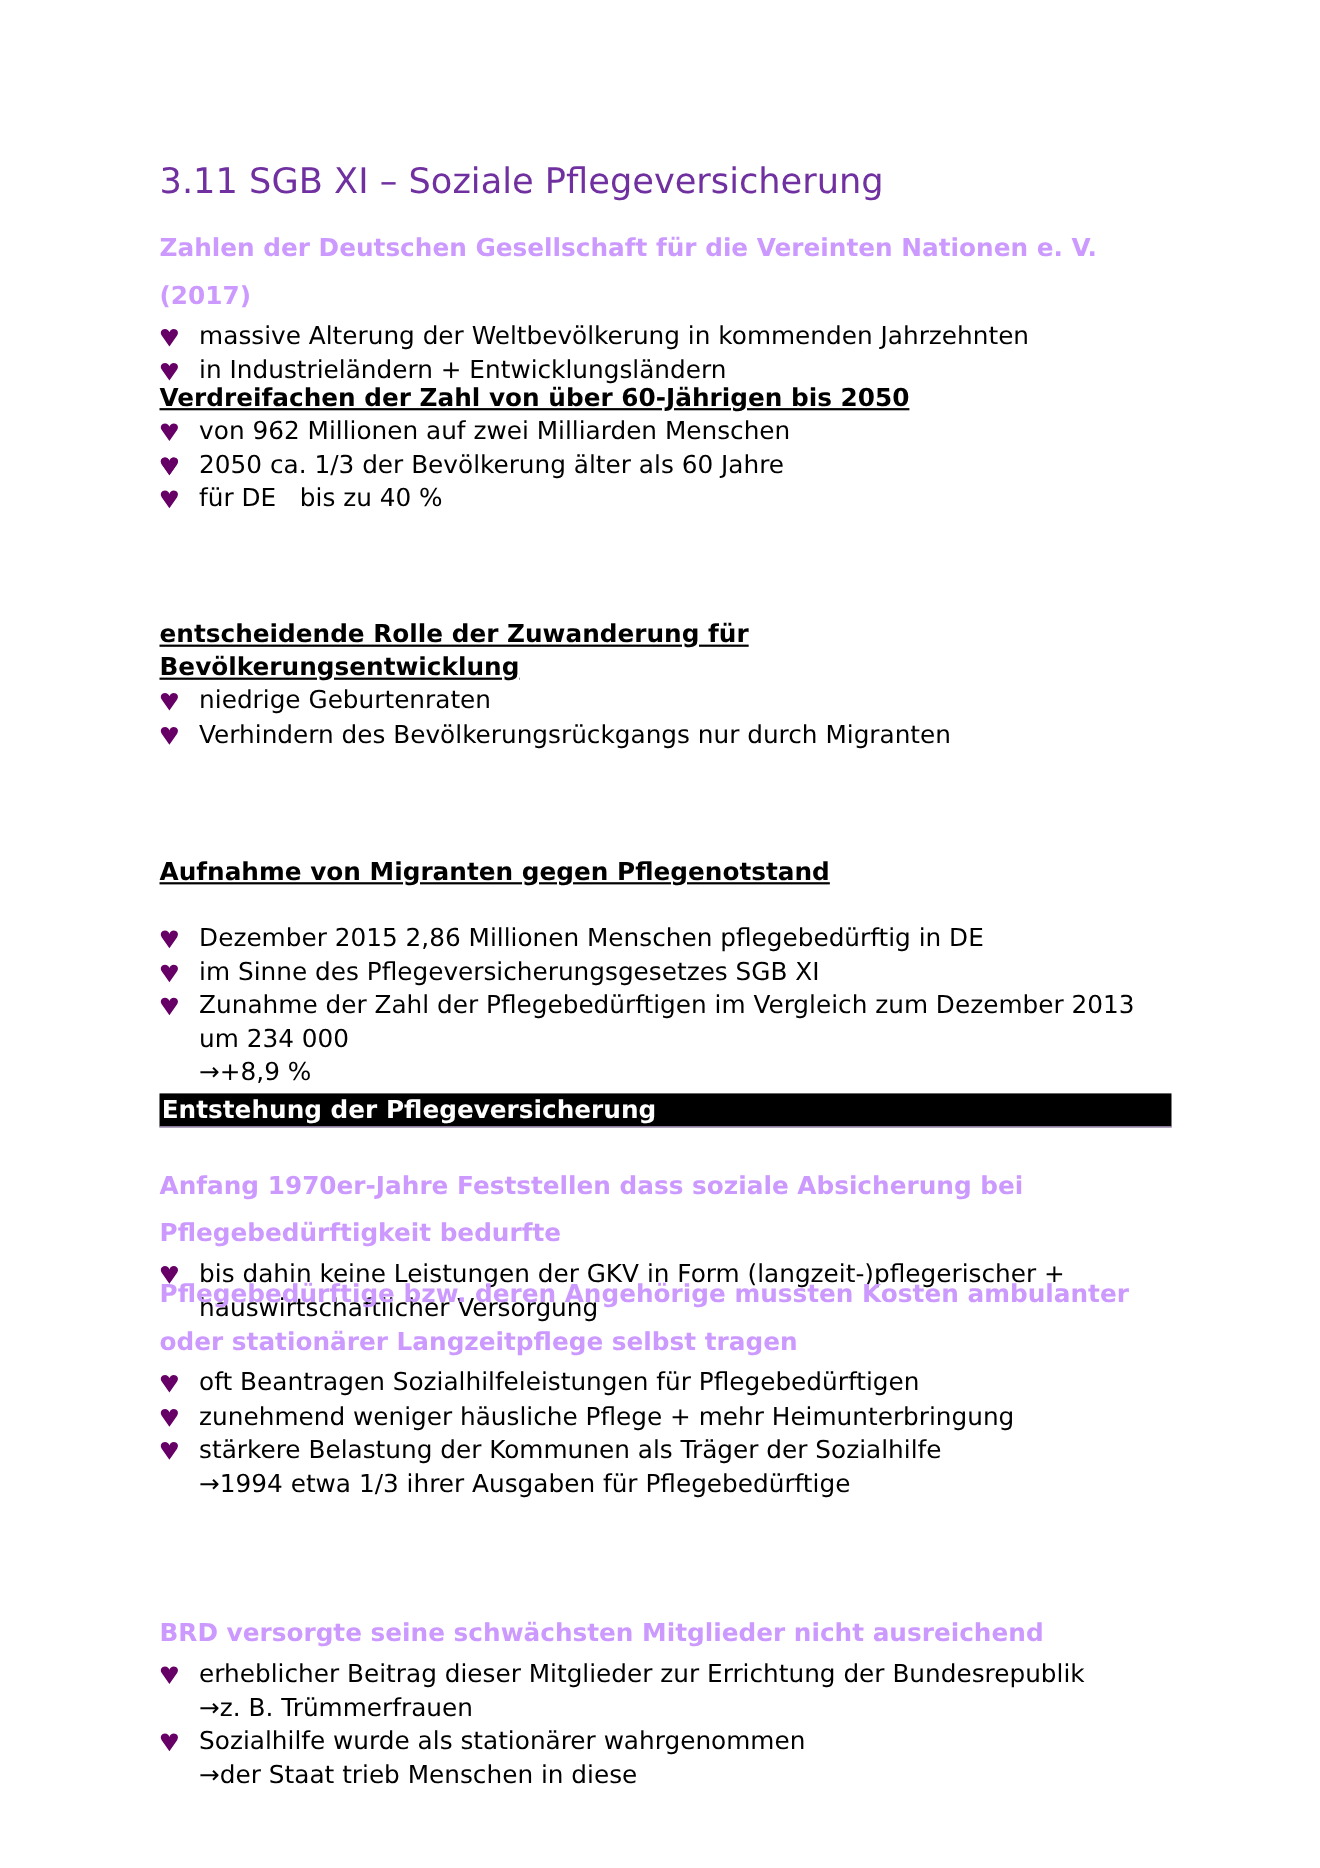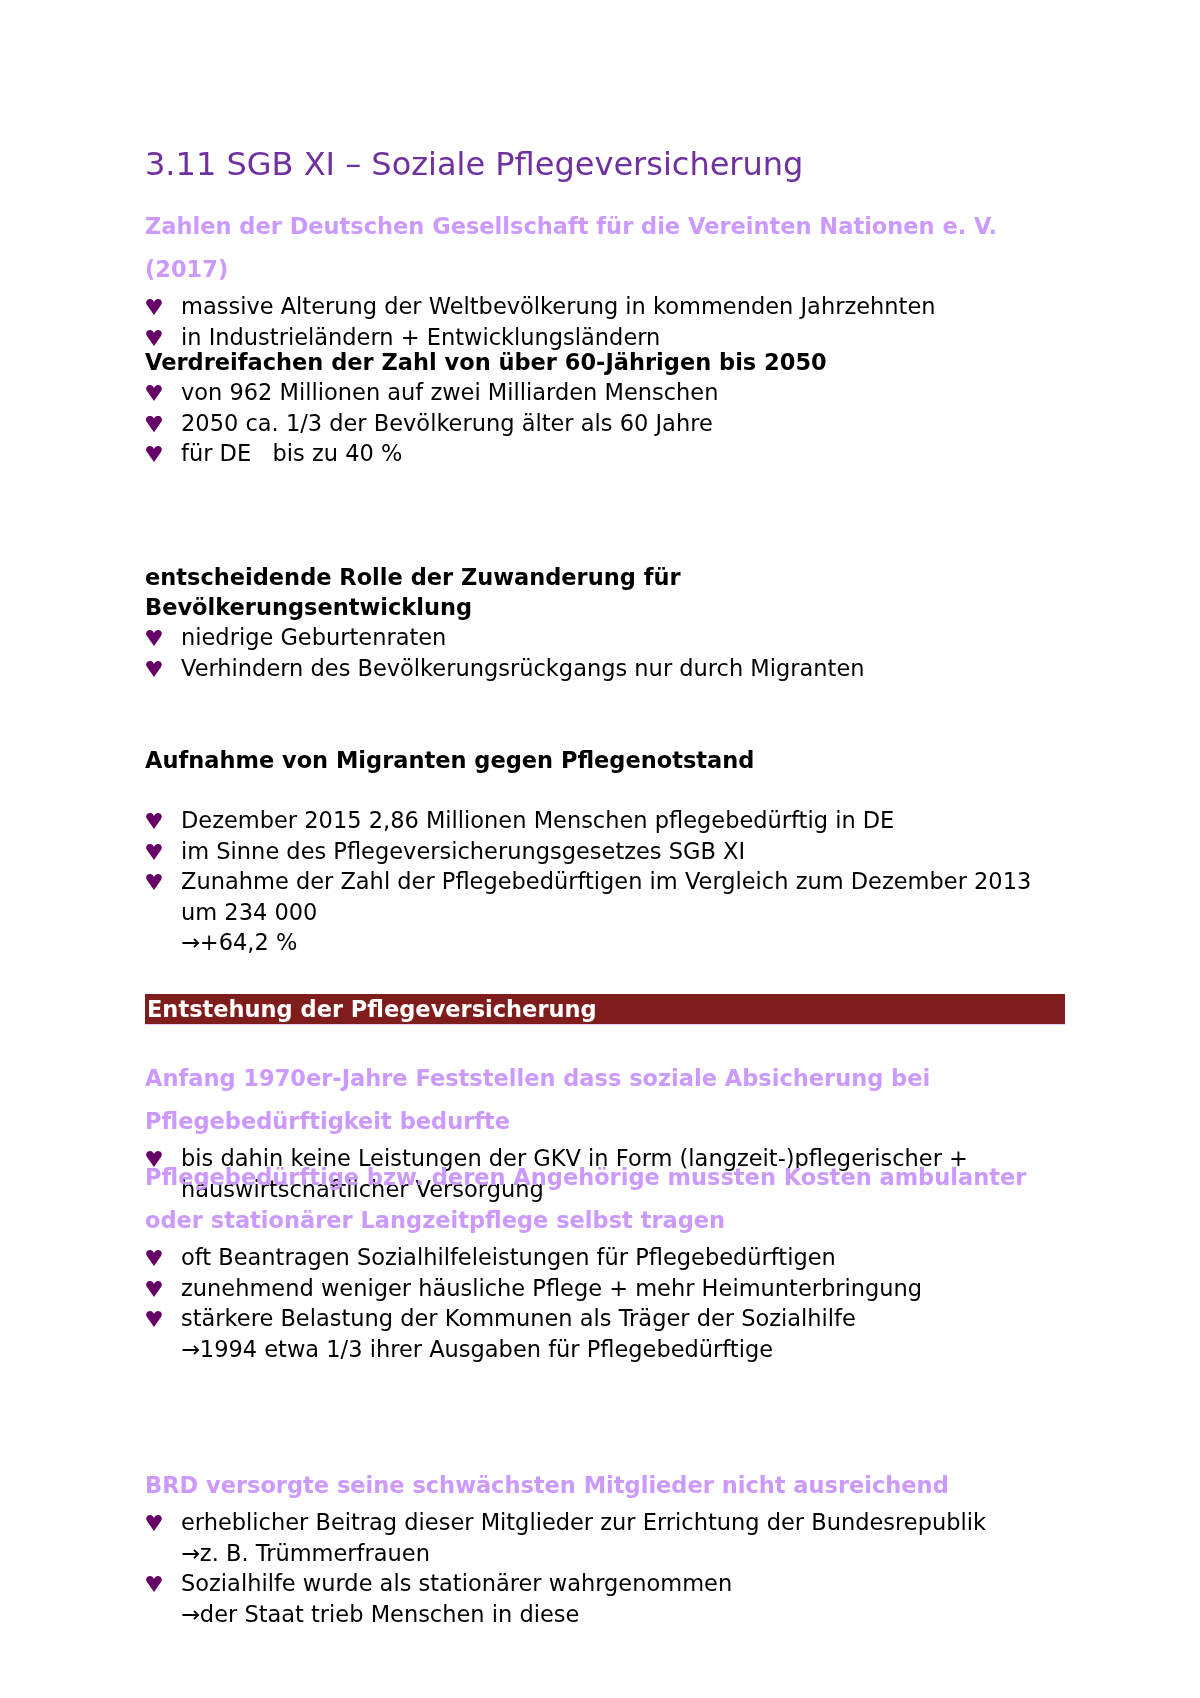--- a/index.html
+++ b/index.html
@@ -3,22 +3,22 @@
   <meta charset="utf-8">
   <style>
     html, body { margin: 0; padding: 0; background: #ffffff; }
     body { width: 1200px; height: 1698px; position: relative; overflow: hidden;
            font-family: "DejaVu Sans", sans-serif; color: #000; }
     .page { position: absolute; left: 145px; top: 0; width: 920px; }
     .title { position: absolute; top: 140px; left: 0; font-size: 32px; color: #7030a0;
              white-space: nowrap; line-height: 48px; }
     .block { position: absolute; left: 0; width: 920px; }
     .h-lilac { color: #cc99ff; font-weight: bold; font-size: 22.5px; line-height: 43px; }
-    .h-black { color: #000; font-weight: bold; font-size: 22.5px; line-height: 30px; }
-    .bar { background: #7f1d1d; color: #ffffff; font-weight: bold; font-size: 22.5px;
+    .h-black { color: #000; font-weight: bold; font-size: 22.5px; line-height: 30px; text-decoration: underline; }
+    .bar { background: #000000; color: #ffffff; font-weight: bold; font-size: 22.5px;
            line-height: 30px; height: 31px; width: 920px; padding-left: 2px; box-sizing: border-box;
            border-bottom: 1px solid #e6ccff; }
     ul { list-style: none; margin: 0; padding: 0; }
     li { position: relative; padding-left: 36px; font-size: 22.5px; line-height: 30.5px; }
     .bullet { position: absolute; left: 0; top: 7px; width: 18px; height: 18px; }
     .sub { display: block; }
   </style>
 </head>
 <body>
 
@@ -61,32 +61,32 @@
     <ul>
       <li><svg class="bullet" viewBox="0 0 18 18">
             <path d="M9 17 L2 7 C0 4 2 1 5 1 C7 1 8.5 2.5 9 4 C9.5 2.5 11 1 13 1 C16 1 18 4 16 7 Z" fill="#660066"></path>
           </svg><span>niedrige Geburtenraten</span></li>
       <li><svg class="bullet" viewBox="0 0 18 18">
             <path d="M9 17 L2 7 C0 4 2 1 5 1 C7 1 8.5 2.5 9 4 C9.5 2.5 11 1 13 1 C16 1 18 4 16 7 Z" fill="#660066"></path>
           </svg><span>Verhindern des Bevölkerungsrückgangs nur durch Migranten</span></li>
     </ul>
   </div>
 
-  <div class="block" style="top:745px;">
+  <div class="block" style="top:778px;">
     <div class="h-black">Aufnahme von Migranten gegen Pflegenotstand</div>
     <ul style="margin-top:30px;">
       <li><svg class="bullet" viewBox="0 0 18 18">
             <path d="M9 17 L2 7 C0 4 2 1 5 1 C7 1 8.5 2.5 9 4 C9.5 2.5 11 1 13 1 C16 1 18 4 16 7 Z" fill="#660066"></path>
           </svg><span>Dezember 2015 2,86 Millionen Menschen pflegebedürftig in DE</span></li>
       <li><svg class="bullet" viewBox="0 0 18 18">
             <path d="M9 17 L2 7 C0 4 2 1 5 1 C7 1 8.5 2.5 9 4 C9.5 2.5 11 1 13 1 C16 1 18 4 16 7 Z" fill="#660066"></path>
           </svg><span>im Sinne des Pflegeversicherungsgesetzes SGB XI</span></li>
       <li><svg class="bullet" viewBox="0 0 18 18">
             <path d="M9 17 L2 7 C0 4 2 1 5 1 C7 1 8.5 2.5 9 4 C9.5 2.5 11 1 13 1 C16 1 18 4 16 7 Z" fill="#660066"></path>
-          </svg><span>Zunahme der Zahl der Pflegebedürftigen im Vergleich zum Dezember 2013 um 234 000</span><span class="sub">→+64,2 %</span></li>
+          </svg><span>Zunahme der Zahl der Pflegebedürftigen im Vergleich zum Dezember 2013 um 234 000</span><span class="sub">→+8,9 %</span></li>
     </ul>
   </div>
 
   <div class="block" style="top:994px;">
     <div class="bar">Entstehung der Pflegeversicherung</div>
   </div>
 
   <div class="block" style="top:1057px;">
     <div class="h-lilac">Anfang 1970er-Jahre Feststellen dass soziale Absicherung bei Pflegebedürftigkeit bedurfte</div>
     <ul>

